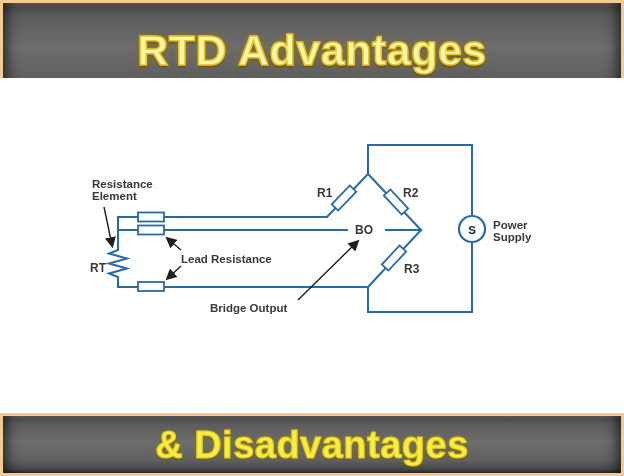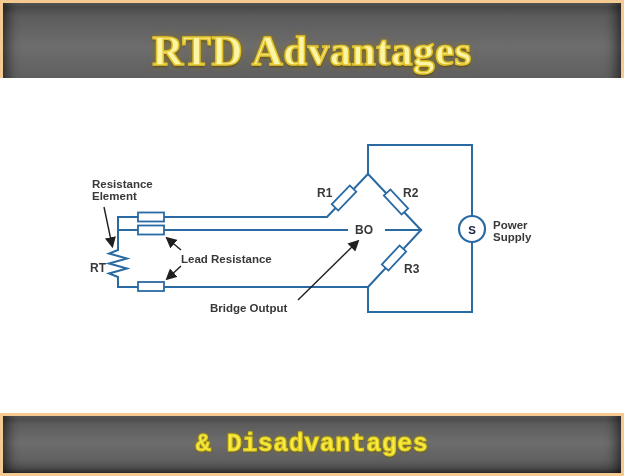--- a/index.html
+++ b/index.html
@@ -20,40 +20,39 @@
     display: flex;
     align-items: center;
     justify-content: center;
     background: linear-gradient(180deg, #404040 0%, #5c5c5c 14%, #6d6d6d 46%, #606060 78%, #3e3e3e 100%);
     box-shadow:
       inset 14px 0 12px -9px rgba(0,0,0,0.55),
       inset -14px 0 12px -9px rgba(0,0,0,0.55),
       inset 0 3px 4px -2px rgba(255,255,255,0.22),
       inset 0 -3px 4px -2px rgba(0,0,0,0.45);
   }
-  .top-bar { top: 0; height: 100px; font-family: Liberation Serif, serif; }
+  .top-bar { top: 0; height: 100px; }
   .bottom-bar { top: 413px; height: 63px; }
   .bar-title {
     font-weight: bold;
     letter-spacing: 0.5px;
     white-space: nowrap;
     line-height: 1;
   }
   .top-title {
     font-size: 43px;
     color: #fcf5a6;
     -webkit-text-stroke: 1.5px #e2c32a;
     text-shadow: 0 0 2px #caa50a, 0 0 7px rgba(150,120,0,0.85), 0 2px 2px rgba(40,35,0,0.55);
   }
   .bottom-title {
-    font-size: 25px;
+    font-size: 38px;
     color: #f8ec45;
     -webkit-text-stroke: 1.1px #dcc81e;
     text-shadow: 0 0 2px #b8a30a, 0 0 5px rgba(150,125,0,0.6), 0 1px 2px rgba(40,35,0,0.5);
-    font-family: Liberation Mono, monospace;
   }
   .canvas {
     position: absolute;
     top: 78px;
     left: 0;
     width: 624px;
     height: 335px;
     background: #ffffff;
   }
   svg { display: block; font-family: "Liberation Sans", sans-serif; }

